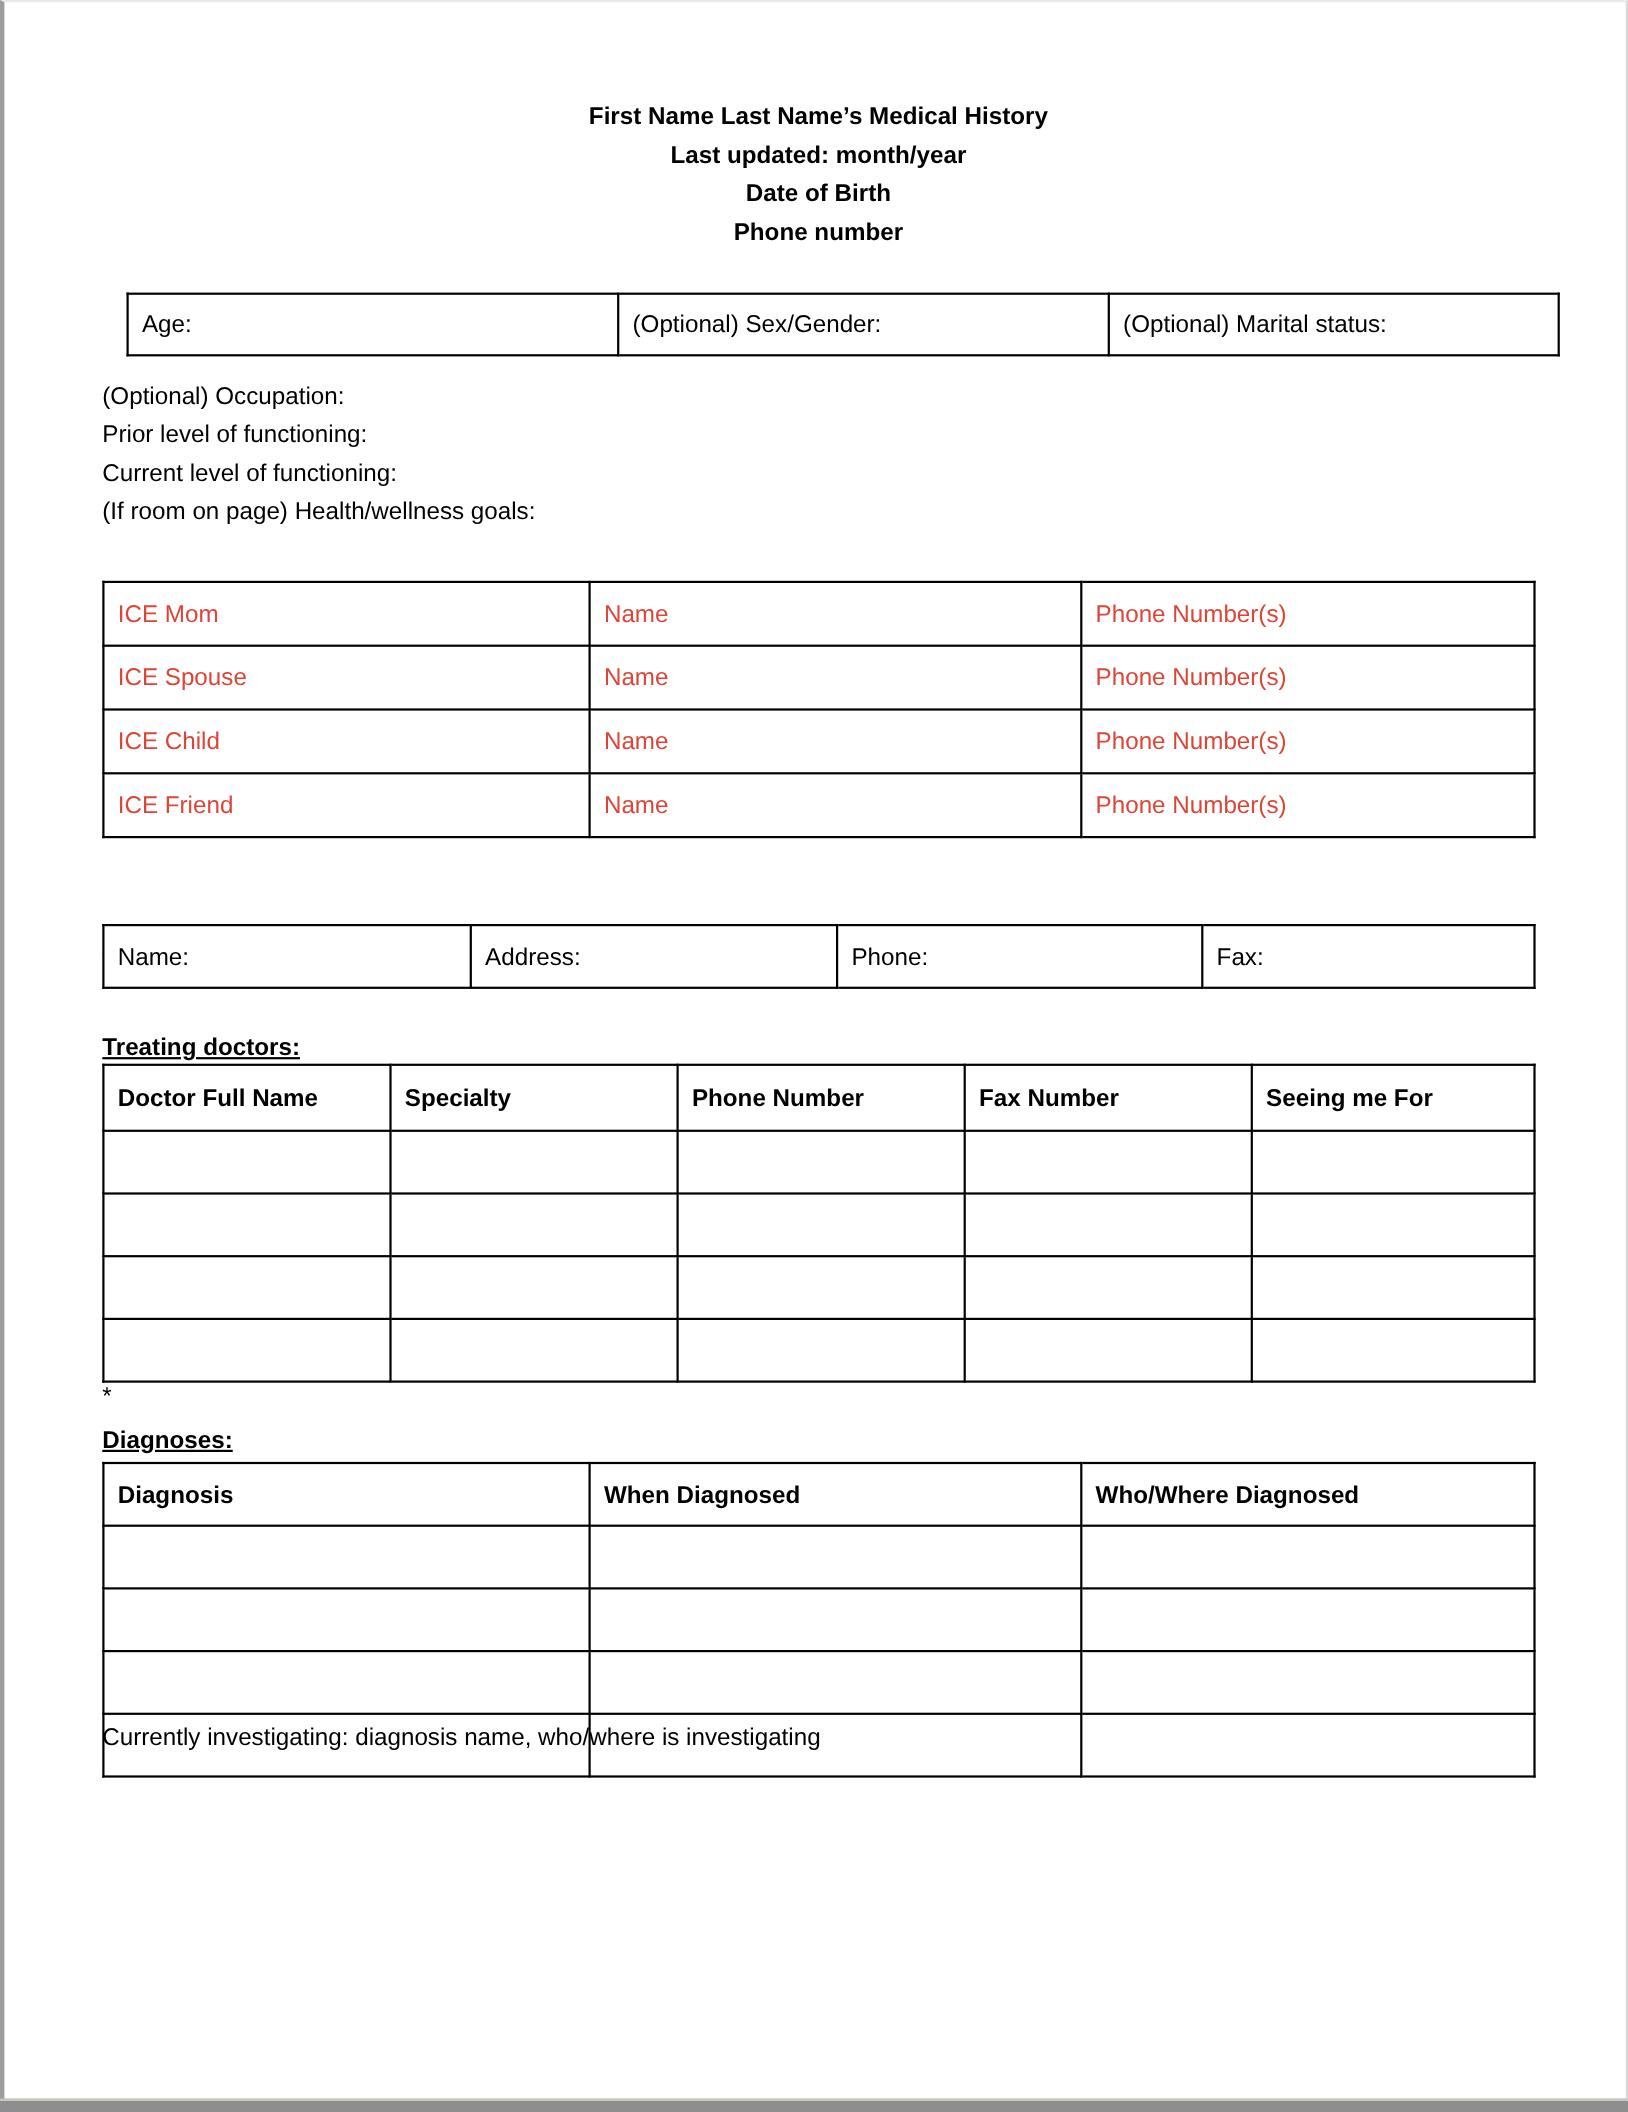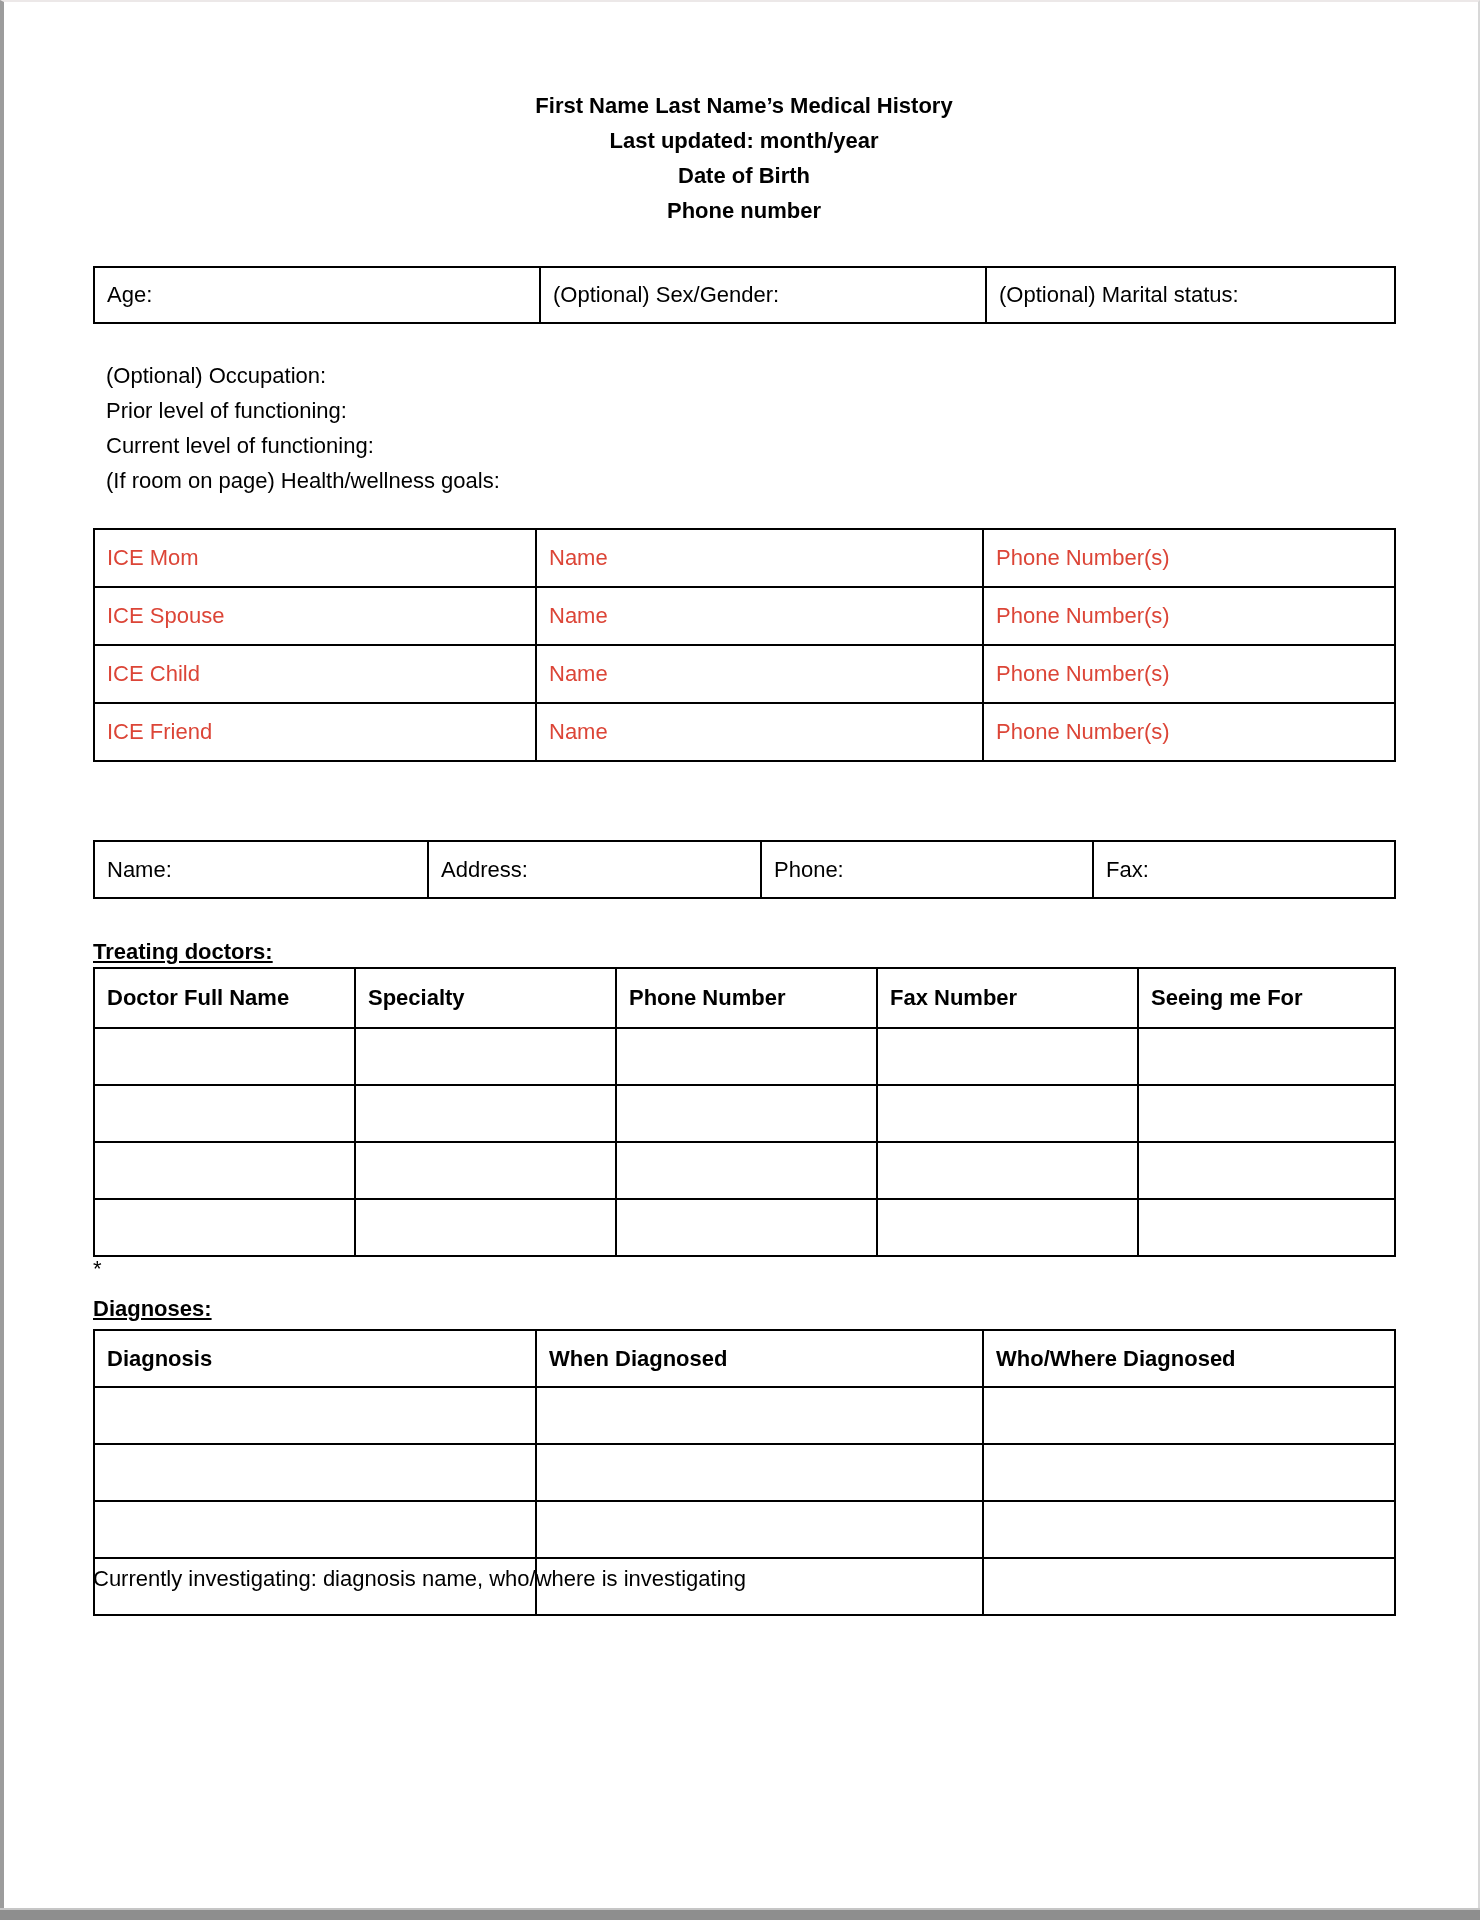--- a/index.html
+++ b/index.html
@@ -5,31 +5,31 @@
   * { margin:0; padding:0; box-sizing:border-box; }
   html, body { width:1480px; height:1920px; }
   body { font-family:"Liberation Sans","DejaVu Sans",sans-serif; background:#ffffff; color:#000000; }
   .viewport { position:relative; width:1480px; height:1920px; overflow:hidden; background:#84cc16; }
   .page { position:absolute; left:0; top:0; width:1480px; height:1908px; background:#ffffff;
           border-left:4px solid #9c9c9c; border-top:2px solid #ece8e8; border-right:2px solid #d8d8d8; }
   .page-gap { position:absolute; left:0; bottom:0; width:1480px; height:12px; background:#8e8e8e; border-top:2px solid #c6c6c6; }
   .abs { position:absolute; }
   .title-block { left:0; top:86px; width:1480px; text-align:center; font-weight:bold; font-size:22px; line-height:35px; }
   .body-text { font-size:22px; line-height:35px; }
-  .para { left:89px; top:356px;margin-left:13px; }
+  .para { left:89px; top:340px; }
   .sec-heading { font-size:22px; font-weight:bold; text-decoration:underline; line-height:28px; }
   .h-pharmacy { left:89px; top:801px;margin-top:40px; }
   .h-doctors  { left:89px; top:936px; }
   .h-diagnoses{ left:89px; top:1293px; }
   .asterisk   { left:89px; top:1253px; font-size:22px; line-height:28px; }
   .footer-note{ left:89px; top:1563px; font-size:22px; line-height:28px; }
   table.tbl { position:absolute; left:89px; width:1303px; border-collapse:collapse; table-layout:fixed; background:#fff; }
   table.tbl td, table.tbl th { border:2px solid #000; font-size:22px; font-weight:normal; padding:0 12px; vertical-align:middle; text-align:left; overflow:hidden; white-space:nowrap; }
   table.tbl th { font-weight:bold; }
-  .tbl-demo      { top:264px; }  .tbl-demo tr      { height:56px; }
+  .tbl-demo      { top:264px;margin-left:22px; }  .tbl-demo tr      { height:56px; }
   .tbl-ice       { top:526px; }  .tbl-ice tr       { height:58px; }
   .tbl-ice td    { color:#dc4537; }
   .tbl-pharmacy  { top:838px; }  .tbl-pharmacy tr  { height:57px; }
   .tbl-doctors   { top:965px; }  .tbl-doctors tr.hdr { height:60px; } .tbl-doctors tr.row { height:57px; }
   .tbl-diagnoses { top:1327px; } .tbl-diagnoses tr.hdr { height:57px; } .tbl-diagnoses tr.row { height:57px; }
 </style>
 </head>
 <body>
 
 <div class="viewport">

